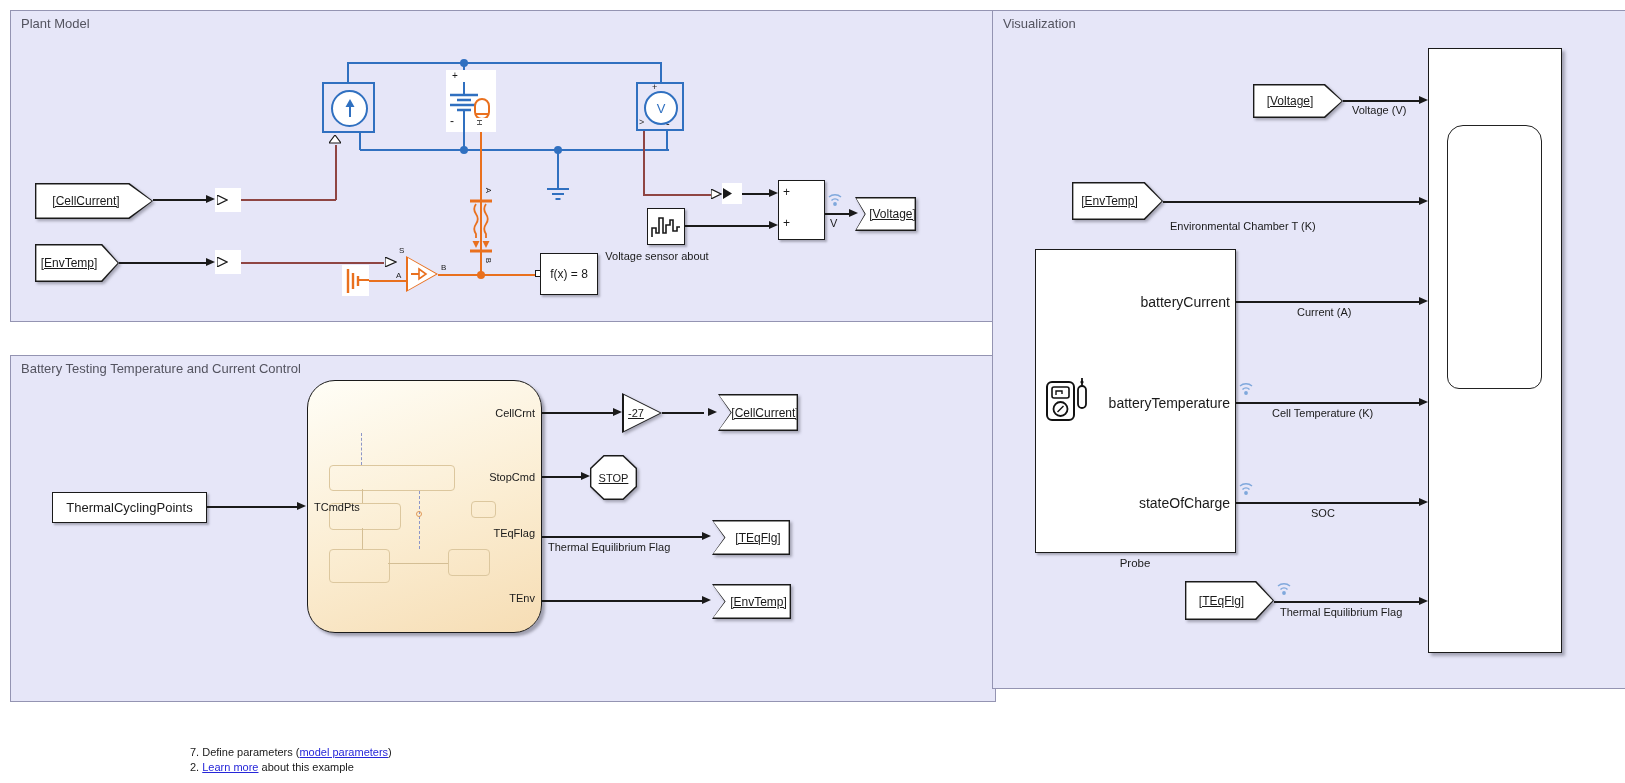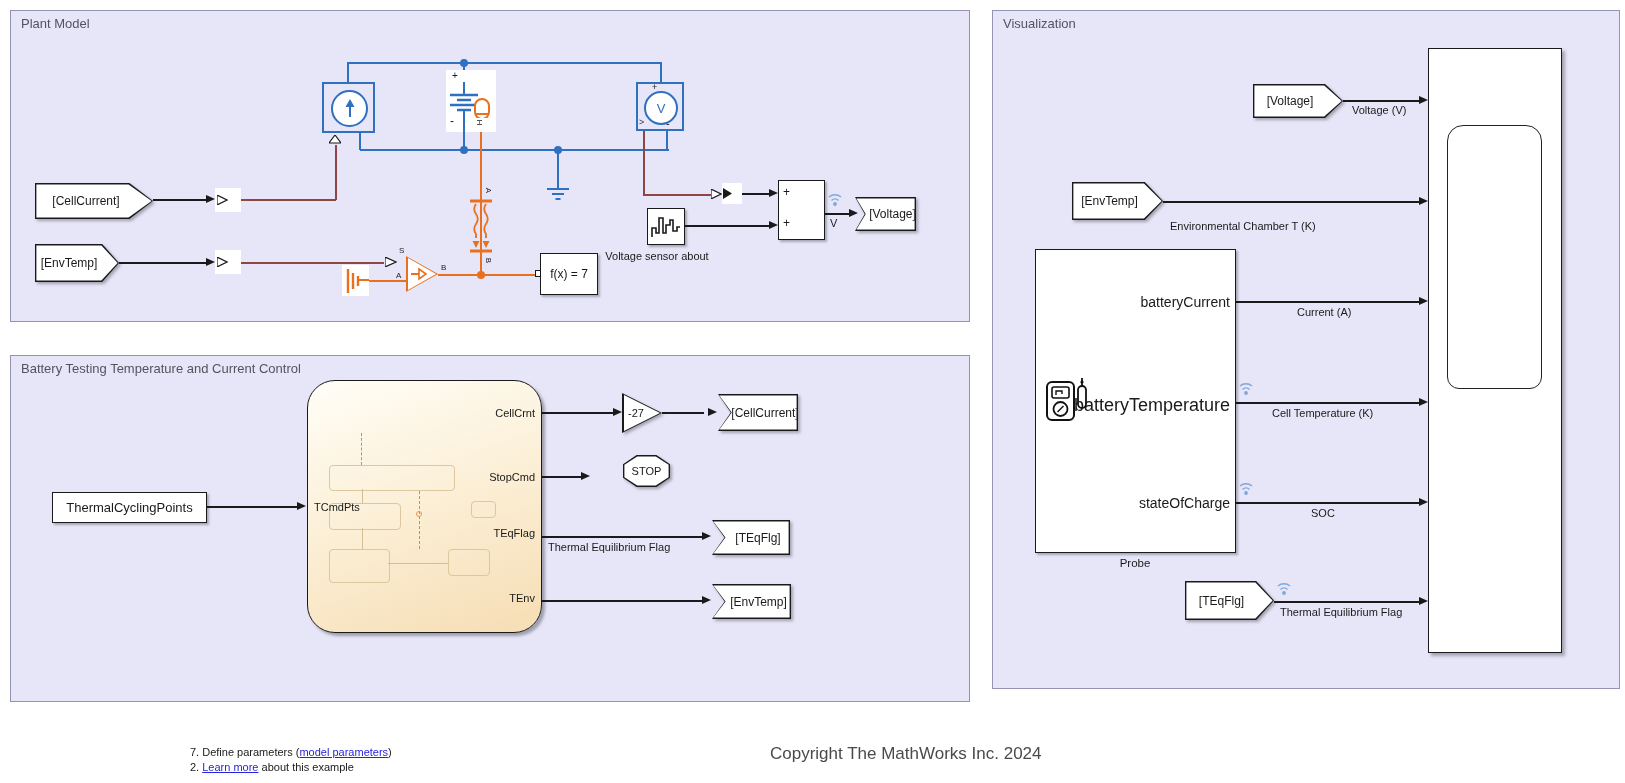--- a/index.html
+++ b/index.html
@@ -1,37 +1,37 @@
 <!DOCTYPE html>
 <html><head>
 <meta charset="utf-8">
 <style>
   html,body{margin:0;padding:0;background:#fff;}
   #stage{position:relative;width:1625px;height:783px;background:#fff;overflow:hidden;
          font-family:"Liberation Sans", sans-serif;color:#1a1a1a;}
-  .panel{position:absolute;background:#E6E6F8;border:1px solid #9494B2;}
+  .panel{position:absolute;background:#E6E6F8;border:1px solid #9494B2;padding-left:26px;}
   .ptitle{position:absolute;left:10px;top:5px;font-size:13px;color:#53535F;white-space:nowrap;}
   .w{position:absolute;}
   .wh{height:1.5px;background:#1a1a1a;}
   .bh{height:2px;background:#3070C0;}
   .bv{width:2px;background:#3070C0;}
   .oh{height:2px;background:#E9701E;}
   .ov{width:2px;background:#E9701E;}
   .rh{height:1.5px;background:#8F4543;}
   .rv{width:1.5px;background:#8F4543;}
   .ah{position:absolute;width:0;height:0;border-top:4.5px solid transparent;
       border-bottom:4.5px solid transparent;border-left:9px solid #1a1a1a;}
   .dot{position:absolute;width:8px;height:8px;border-radius:50%;}
   .bdot{background:#3070C0;} .odot{background:#E9701E;}
   .blk{position:absolute;background:#fff;border:1.4px solid #1a1a1a;
        box-shadow:2px 2px 2px rgba(105,105,120,.5);box-sizing:border-box;}
   .ctr{display:flex;align-items:center;justify-content:center;}
   .tag{position:absolute;filter:drop-shadow(2px 2px 1.5px rgba(105,105,120,.55));font-size:12px;}
   .tag .o{position:absolute;inset:0;background:#1a1a1a;}
-  .tag .i{position:absolute;inset:1.4px;background:#fff;display:flex;align-items:center;justify-content:center;white-space:nowrap;}
+  .tag .i{position:absolute;inset:1.4px;background:#fff;display:flex;align-items:center;justify-content:center;white-space:nowrap;text-decoration:underline;}
   .from .o,.from .i{clip-path:polygon(0 0,80% 0,100% 50%,80% 100%,0 100%);}
   .from .i{padding-right:16px;}
   .goto .o,.goto .i{clip-path:polygon(0 0,100% 0,100% 100%,0 100%,16% 50%);}
   .goto .i{padding-left:14px;}
   .oct .o,.oct .i{clip-path:polygon(29% 0,71% 0,100% 29%,100% 71%,71% 100%,29% 100%,0 71%,0 29%);}
   .tri .o,.tri .i{clip-path:polygon(0 0,100% 50%,0 100%);}
   .tri .i{inset:2px;justify-content:flex-start;padding-left:4px;}
   .lbl{position:absolute;font-size:11px;color:#1a1a1a;white-space:nowrap;}
   .faintbox{position:absolute;border:1px solid #DCC79E;border-radius:4px;}
   .faintline{position:absolute;background:#D4BE94;}
@@ -163,21 +163,21 @@
       <svg width="18" height="14">
           <line x1="1" y1="7" x2="9" y2="7" stroke="#E9701E" stroke-width="2"></line>
           <polygon points="9,2 16,7 9,12" fill="none" stroke="#E9701E" stroke-width="1.6"></polygon>
         </svg>
     </div>
   </div>
   <span style="position:absolute;left:441px;top:263px;font-size:8px;">B</span>
 
   <div class="psq" style="left:535px;top:270px;"></div>
   <div class="blk ctr" style="left:540px;top:253px;width:58px;height:42px;font-size:12px;">
-    <span>f(x) = 7</span>
+    <span>f(x) = 8</span>
   </div>
 
   <svg width="11" height="10" style="position:absolute;left:711px;top:189px;">
       <polygon points="0,0 10,5 0,10" fill="#fff" stroke="#1a1a1a" stroke-width="1.2"></polygon>
     </svg>
   <div class="blk" style="left:722px;top:183px;width:20px;height:21px;border:none;box-shadow:none;">
     <svg width="10" height="11" style="position:absolute;left:1px;top:5px;">
         <polygon points="0,0 9,5.5 0,11" fill="#1a1a1a"></polygon>
       </svg>
   </div>
@@ -249,21 +249,21 @@
   </div>
   <div class="w wh" style="left:662px;top:412px;width:42px;"></div>
   <div class="ah" style="left:708px;top:408px;"></div>
   <div class="tag goto" style="left:718px;top:394px;width:80px;height:37px;">
     <div class="o"></div>
     <div class="i">[CellCurrent]</div>
   </div>
 
   <div class="w wh" style="left:542px;top:476px;width:40px;"></div>
   <div class="ah" style="left:581px;top:472px;"></div>
-  <div class="tag oct" style="left:590px;top:455px;width:47px;height:32px;margin-left:33px;">
+  <div class="tag oct" style="left:590px;top:455px;width:47px;height:45px;">
     <div class="o"></div>
     <div class="i" style="font-size:11px;">STOP</div>
   </div>
 
   <div class="w wh" style="left:542px;top:536px;width:160px;"></div>
   <div class="ah" style="left:702px;top:532px;"></div>
   <div class="lbl" style="left:548px;top:541px;">Thermal Equilibrium Flag</div>
   <div class="tag goto" style="left:712px;top:520px;width:78px;height:35px;">
     <div class="o"></div>
     <div class="i">[TEqFlg]</div>
@@ -306,21 +306,21 @@
       <rect x="2" y="6" width="27" height="38" rx="5" fill="none" stroke="#111" stroke-width="2"></rect>
       <rect x="7" y="11" width="17" height="11" rx="2" fill="none" stroke="#111" stroke-width="1.6"></rect>
       <path d="M11 19v-4h6v3" fill="none" stroke="#111" stroke-width="1.4"></path>
       <circle cx="15.5" cy="33" r="7" fill="none" stroke="#111" stroke-width="1.8"></circle>
       <line x1="12.5" y1="36" x2="18.5" y2="30" stroke="#111" stroke-width="1.4"></line>
       <rect x="33" y="10" width="8" height="22" rx="4" fill="none" stroke="#111" stroke-width="1.8"></rect>
       <line x1="37" y1="10" x2="37" y2="2" stroke="#111" stroke-width="1.8"></line>
       <circle cx="37" cy="6" r="1.6" fill="#111"></circle>
     </svg>
     <div style="position:absolute;right:5px;top:44px;font-size:14px;">batteryCurrent</div>
-    <div style="position:absolute;right:5px;top:145px;font-size:18px;">batteryTemperature</div>
+    <div style="position:absolute;right:5px;top:145px;font-size:14px;">batteryTemperature</div>
     <div style="position:absolute;right:5px;top:245px;font-size:14px;">stateOfCharge</div>
   </div>
   <div class="lbl" style="left:1085px;top:557px;width:100px;text-align:center;font-size:11.5px;">Probe</div>
 
   <div class="w wh" style="left:1236px;top:301px;width:184px;"></div>
   <div class="ah" style="left:1419px;top:297px;"></div>
   <div class="lbl" style="left:1297px;top:306px;">Current (A)</div>
 
   <div class="w wh" style="left:1236px;top:402px;width:184px;"></div>
   <div class="ah" style="left:1419px;top:398px;"></div>
@@ -349,15 +349,14 @@
   <div class="w wh" style="left:1274px;top:601px;width:146px;"></div>
   <div class="ah" style="left:1419px;top:597px;"></div>
   <div class="lbl" style="left:1280px;top:606px;">Thermal Equilibrium Flag</div>
 
   <div style="position:absolute;left:190px;top:746px;font-size:11px;">
     <span>7. Define parameters (</span><span class="link">model parameters</span><span>)</span>
   </div>
   <div style="position:absolute;left:190px;top:761px;font-size:11px;">
     <span>2. </span><span class="link">Learn more</span><span> about this example</span>
   </div>
-  <div style="position:absolute;left:770px;top:744px;font-size:17px;color:#4A4A4A;">Copyright The MathWorks Inc. 2024</div>
 
 </div>
 
 </body></html>

